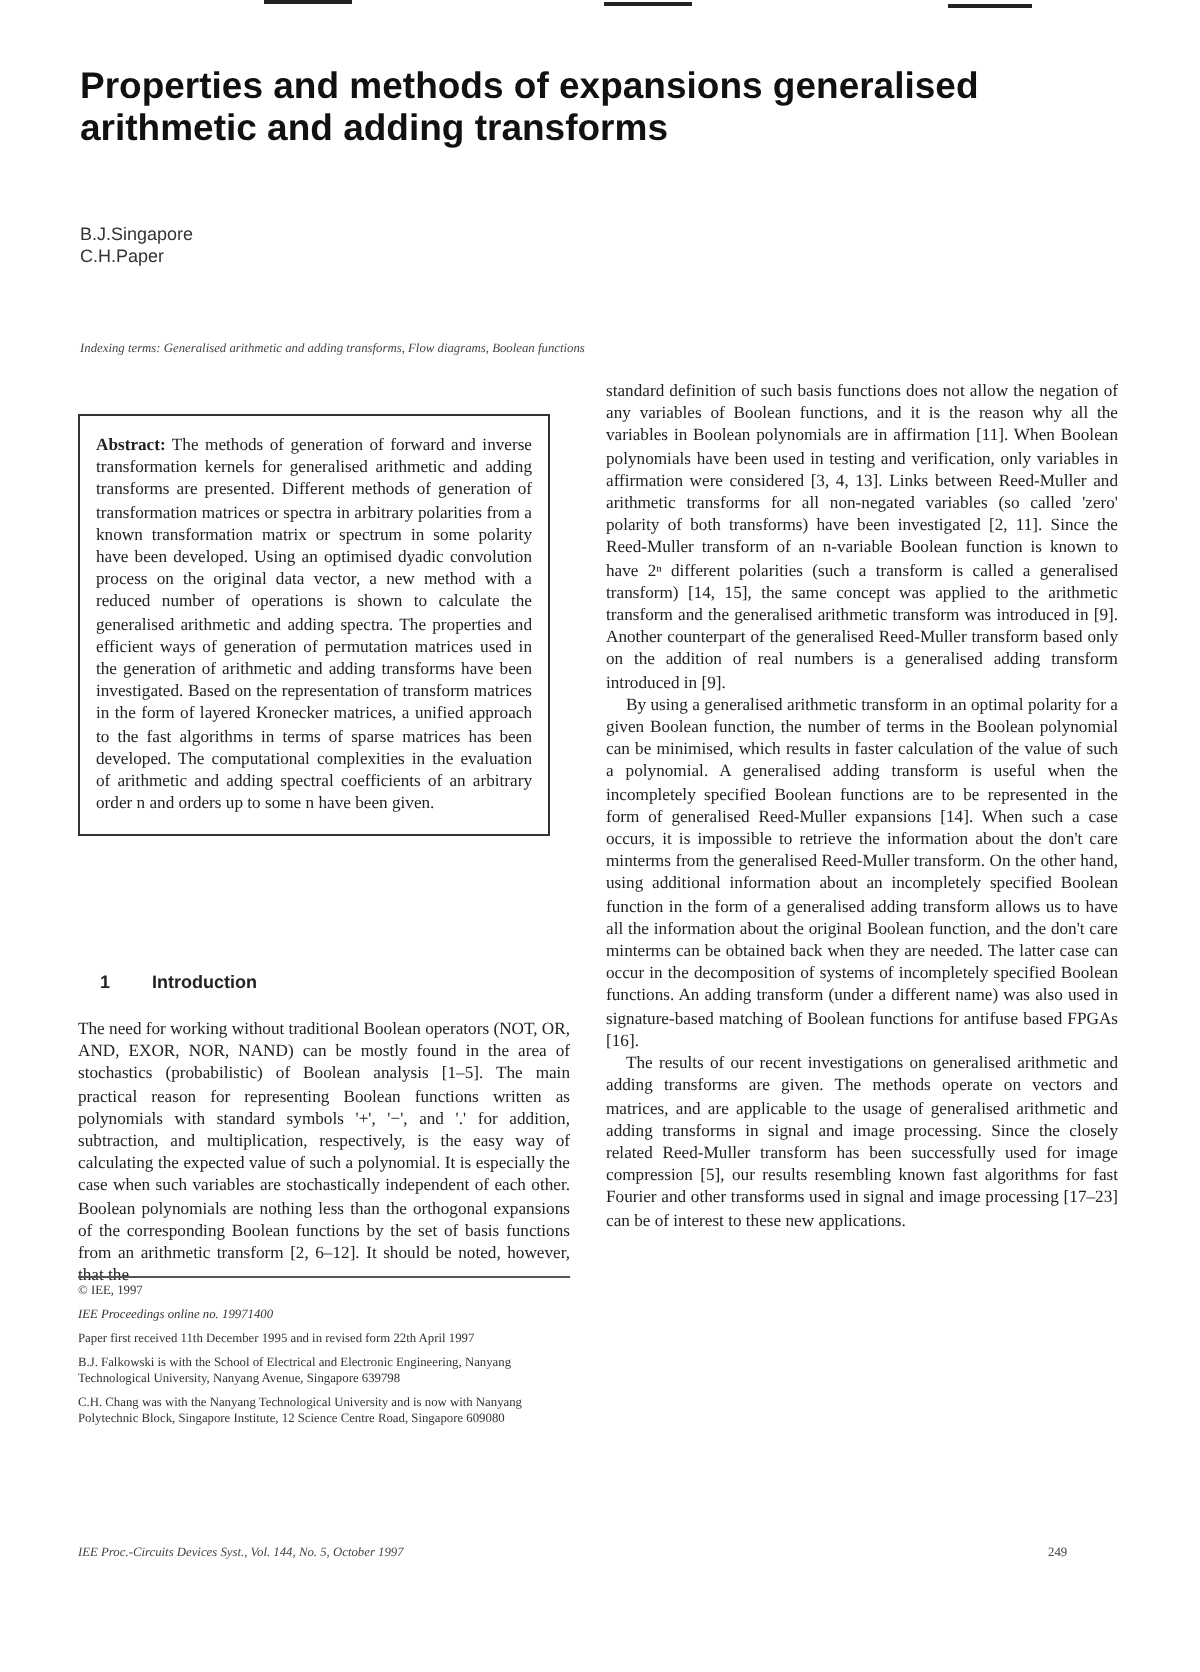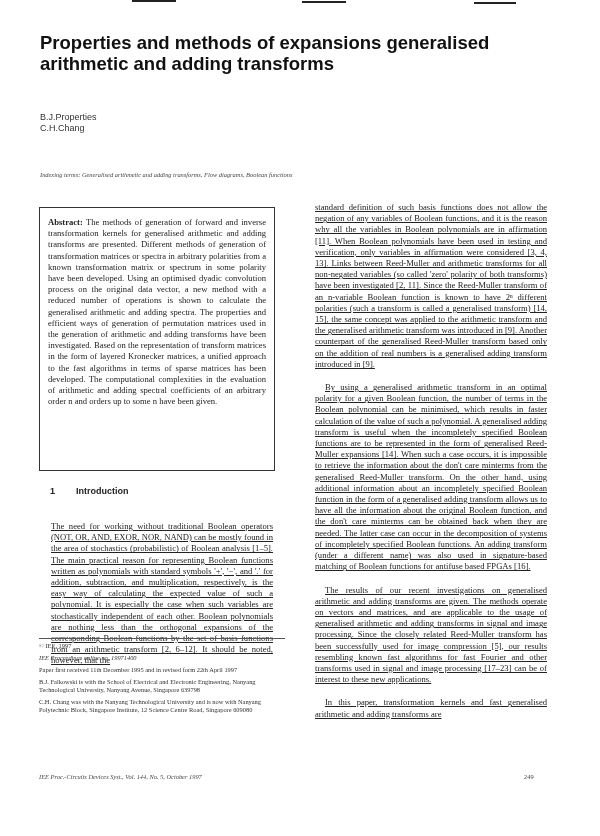--- a/index.html
+++ b/index.html
@@ -2,25 +2,25 @@
 <html><head>
 <meta charset="utf-8">
 <style>
   html, body { margin: 0; padding: 0; background: #ffffff; }
   body { width: 600px; height: 836px; position: relative; overflow: hidden; color: #1a1a1a; }
   .rule { position: absolute; top: 0; height: 2px; background: #222; }
   .title { position: absolute; left: 40px; top: 32px; width: 520px; margin: 0;
     font-family: "Liberation Sans", sans-serif; font-weight: bold; font-size: 18.5px; line-height: 21px; color: #111; }
   .authors { position: absolute; left: 40px; top: 112px; font-family: "Liberation Sans", sans-serif; font-size: 9px; line-height: 11px; color: #333; }
   .index-terms { position: absolute; left: 40px; top: 171px; font-family: "Liberation Serif", serif; font-style: italic; font-size: 6.4px; color: #444; white-space: nowrap; }
-  .abstract-box { position: absolute; left: 39px; top: 207px; width: 236px; height: 264px; border: 1px solid #333; padding: 0 8px; box-sizing: border-box; }
+  .abstract-box { position: absolute; left: 39px; top: 207px; width: 236px; height: 211px; border: 1px solid #333; padding: 0 8px; box-sizing: border-box; }
   .abstract-box p { margin: 9px 0 0 0; font-family: "Liberation Serif", serif; font-size: 8.6px; line-height: 11.2px; text-align: justify; color: #222; }
   .abstract-box b { font-weight: bold; }
   .col { position: absolute; font-family: "Liberation Serif", serif; font-size: 8.6px; line-height: 11.2px; text-align: justify; color: #222; }
-  .col p { margin: 12px; text-decoration: underline; }
+  .col p { margin: 0; }
   .col p.indent { text-indent: 10px; }
   .left-col { left: 39px; top: 509px; width: 246px; }
   .right-col { left: 303px; top: 190px; width: 256px; }
   .sec-head { position: absolute; left: 50px; top: 486px; font-family: "Liberation Sans", sans-serif; font-weight: bold; font-size: 9px; color: #222; }
   .sec-head .num { display: inline-block; width: 26px; }
   .foot-rule { position: absolute; left: 39px; top: 638px; width: 246px; height: 0; border-top: 1px solid #555; }
   .footnotes { position: absolute; left: 39px; top: 642px; width: 246px; font-family: "Liberation Serif", serif; font-size: 6.4px; line-height: 8px; color: #333; }
   .footnotes p { margin: 0 0 4px 0; }
   .footnotes .it { font-style: italic; }
   .journal-line { position: absolute; left: 39px; top: 773px; font-family: "Liberation Serif", serif; font-style: italic; font-size: 6.4px; color: #444; }
@@ -29,22 +29,22 @@
 </head>
 <body>
 
 <div class="rule" style="left:132px;width:44px;"></div>
 <div class="rule" style="left:302px;width:44px;top:1px;"></div>
 <div class="rule" style="left:474px;width:42px;top:2px;"></div>
 
 <h1 class="title">Properties and methods of expansions generalised arithmetic and adding transforms</h1>
 
 <div class="authors">
-  <div>B.J.Properties</div>
-  <div>C.H.Chang</div>
+  <div>B.J.Singapore</div>
+  <div>C.H.Paper</div>
 </div>
 
 <div class="index-terms">Indexing terms: Generalised arithmetic and adding transforms, Flow diagrams, Boolean functions</div>
 
 <div class="abstract-box">
   <p><b>Abstract:</b> <span>The methods of generation of forward and inverse transformation kernels for generalised arithmetic and adding transforms are presented. Different methods of generation of transformation matrices or spectra in arbitrary polarities from a known transformation matrix or spectrum in some polarity have been developed. Using an optimised dyadic convolution process on the original data vector, a new method with a reduced number of operations is shown to calculate the generalised arithmetic and adding spectra. The properties and efficient ways of generation of permutation matrices used in the generation of arithmetic and adding transforms have been investigated. Based on the representation of transform matrices in the form of layered Kronecker matrices, a unified approach to the fast algorithms in terms of sparse matrices has been developed. The computational complexities in the evaluation of arithmetic and adding spectral coefficients of an arbitrary order n and orders up to some n have been given.</span></p>
 </div>
 
 <div class="sec-head">
   <span class="num">1</span><span>Introduction</span>
@@ -60,17 +60,16 @@
   <p class="it">IEE Proceedings online no. 19971400</p>
   <p>Paper first received 11th December 1995 and in revised form 22th April 1997</p>
   <p>B.J. Falkowski is with the School of Electrical and Electronic Engineering, Nanyang Technological University, Nanyang Avenue, Singapore 639798</p>
   <p>C.H. Chang was with the Nanyang Technological University and is now with Nanyang Polytechnic Block, Singapore Institute, 12 Science Centre Road, Singapore 609080</p>
 </div>
 
 <div class="col right-col">
   <p>standard definition of such basis functions does not allow the negation of any variables of Boolean functions, and it is the reason why all the variables in Boolean polynomials are in affirmation [11]. When Boolean polynomials have been used in testing and verification, only variables in affirmation were considered [3, 4, 13]. Links between Reed-Muller and arithmetic transforms for all non-negated variables (so called 'zero' polarity of both transforms) have been investigated [2, 11]. Since the Reed-Muller transform of an n-variable Boolean function is known to have 2ⁿ different polarities (such a transform is called a generalised transform) [14, 15], the same concept was applied to the arithmetic transform and the generalised arithmetic transform was introduced in [9]. Another counterpart of the generalised Reed-Muller transform based only on the addition of real numbers is a generalised adding transform introduced in [9].</p>
   <p class="indent">By using a generalised arithmetic transform in an optimal polarity for a given Boolean function, the number of terms in the Boolean polynomial can be minimised, which results in faster calculation of the value of such a polynomial. A generalised adding transform is useful when the incompletely specified Boolean functions are to be represented in the form of generalised Reed-Muller expansions [14]. When such a case occurs, it is impossible to retrieve the information about the don't care minterms from the generalised Reed-Muller transform. On the other hand, using additional information about an incompletely specified Boolean function in the form of a generalised adding transform allows us to have all the information about the original Boolean function, and the don't care minterms can be obtained back when they are needed. The latter case can occur in the decomposition of systems of incompletely specified Boolean functions. An adding transform (under a different name) was also used in signature-based matching of Boolean functions for antifuse based FPGAs [16].</p>
   <p class="indent">The results of our recent investigations on generalised arithmetic and adding transforms are given. The methods operate on vectors and matrices, and are applicable to the usage of generalised arithmetic and adding transforms in signal and image processing. Since the closely related Reed-Muller transform has been successfully used for image compression [5], our results resembling known fast algorithms for fast Fourier and other transforms used in signal and image processing [17–23] can be of interest to these new applications.</p>
-  <p class="indent">In this paper, transformation kernels and fast generalised arithmetic and adding transforms are</p>
 </div>
 
 <div class="journal-line">IEE Proc.-Circuits Devices Syst., Vol. 144, No. 5, October 1997</div>
 <div class="page-num">249</div>
 
 </body></html>

